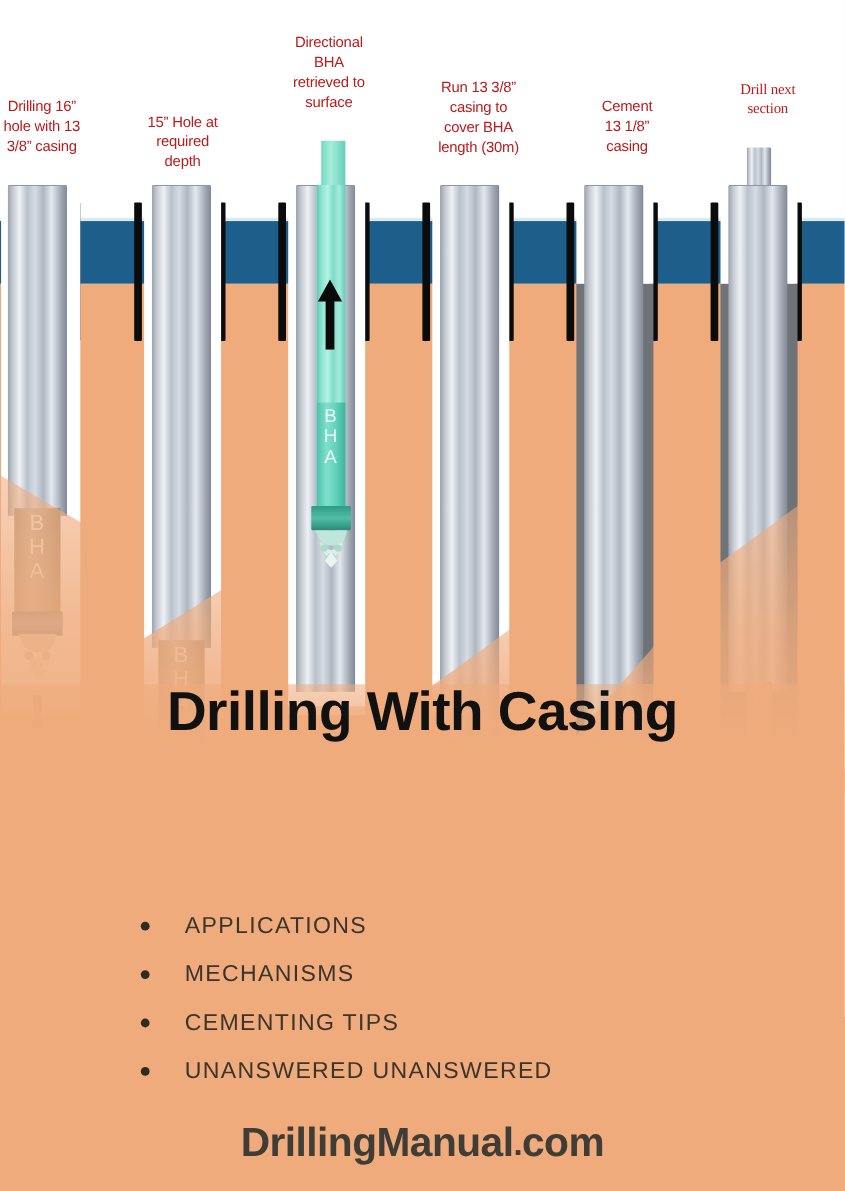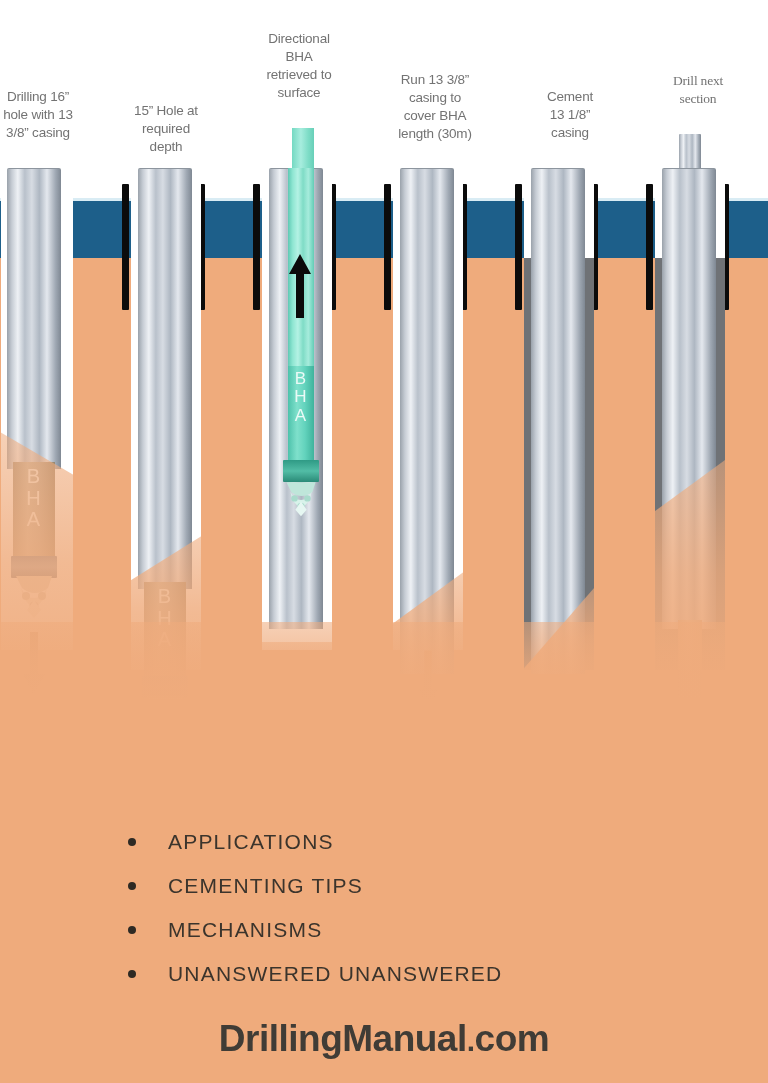--- a/index.html
+++ b/index.html
@@ -132,21 +132,21 @@
   .bit svg{display:block;}
 
   
   .arrow-down{position:absolute;}
   .arrow-up{position:absolute;}
 
   
   .caption{
     position:absolute;
     text-align:center;
-    color:#737373;
+    color:#b91c1c;
     font-size:13.5px;
     line-height:1.33;
     font-family:"Liberation Sans", sans-serif;
     white-space:pre-line;
     letter-spacing:-0.2px;
   }
 
   
   .fade-wedge{
     position:absolute;left:0;right:0;
@@ -384,33 +384,34 @@
     <path d="M384 238 L480 168 L480 330 L384 330 Z" fill="url(#sandfade)"></path>
 
     <path d="M512 290 L608 180 L608 330 L512 330 Z" fill="url(#sandfade)"></path>
 
     <path d="M640 130 L736 60 L736 330 L640 330 Z" fill="url(#sandfade)"></path>
 
     <rect x="0" y="230" width="768" height="100" fill="url(#sandfade)"></rect>
   </svg>
   <div class="fade-solid"></div>
 
+  <div class="title">Drilling With Casing</div>
 
   <ul class="bullets">
     <li>
       <span class="dot"></span>
       <span>APPLICATIONS</span>
     </li>
     <li>
       <span class="dot"></span>
-      <span>CEMENTING TIPS</span>
+      <span>MECHANISMS</span>
     </li>
     <li>
       <span class="dot"></span>
-      <span>MECHANISMS</span>
+      <span>CEMENTING TIPS</span>
     </li>
     <li>
       <span class="dot"></span>
       <span>UNANSWERED UNANSWERED</span>
     </li>
   </ul>
 
   <div class="footer">
     <span>DrillingManual</span><span class="dot-sep">.</span><span>com</span>
   </div>

